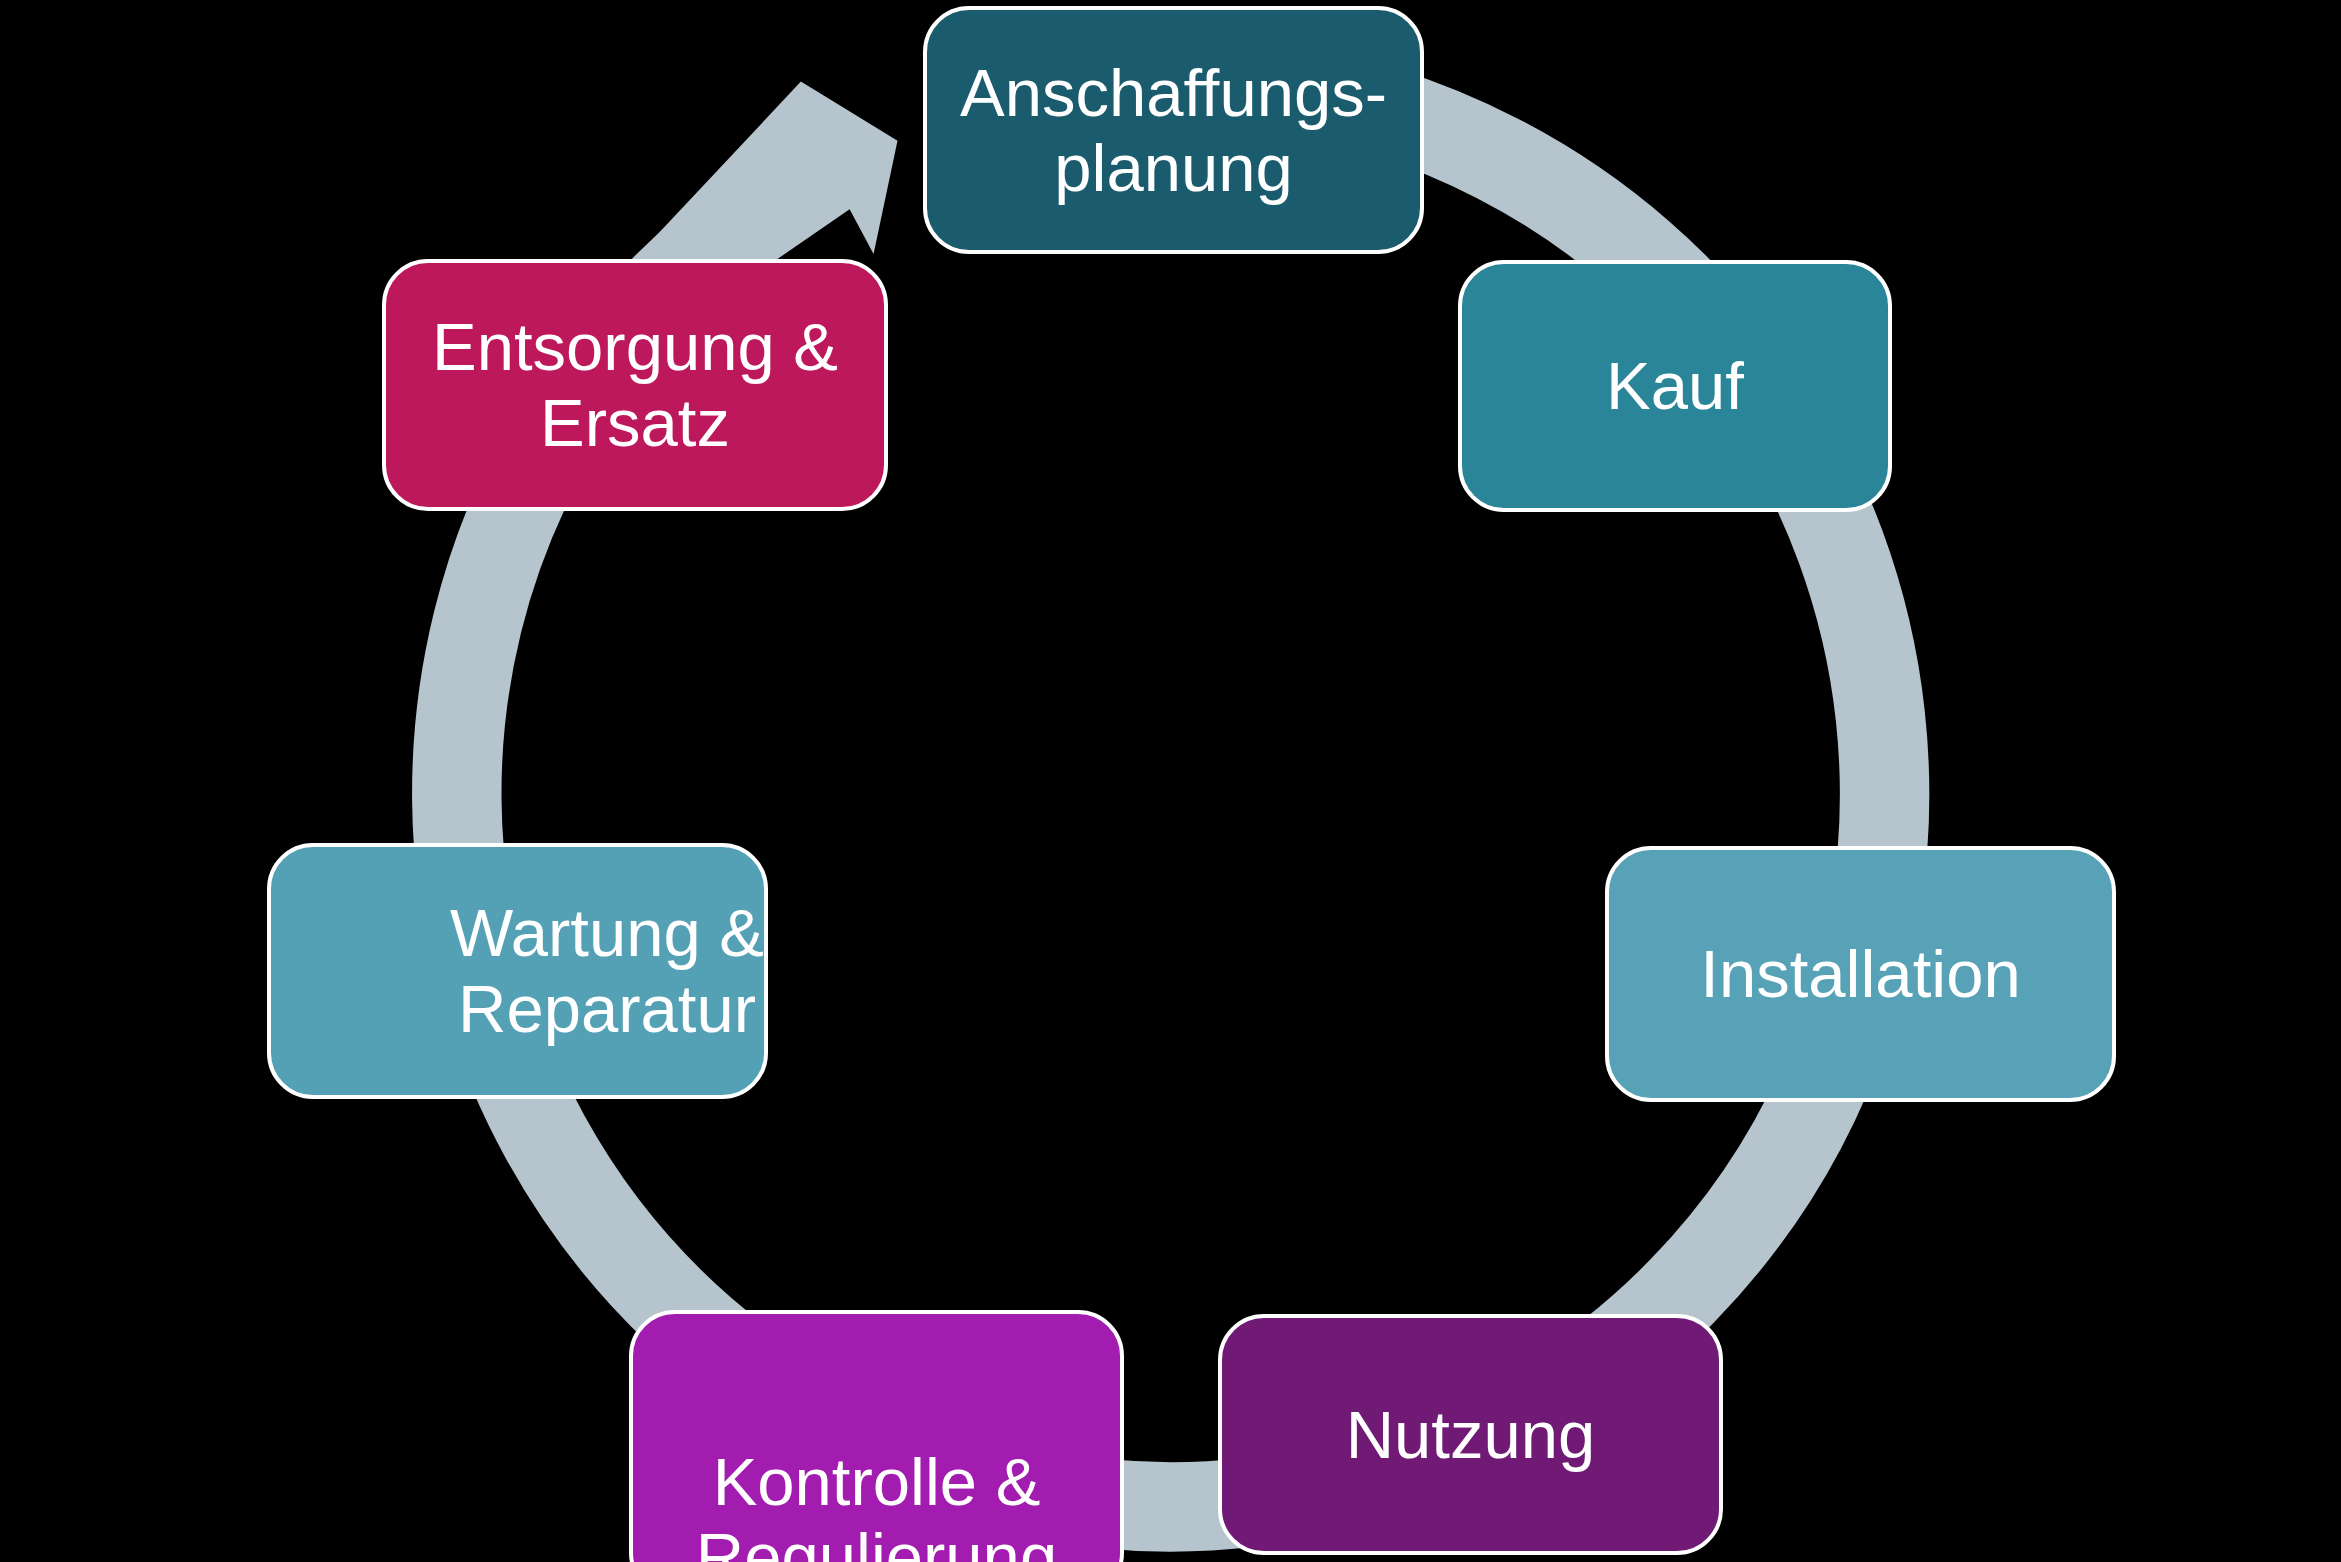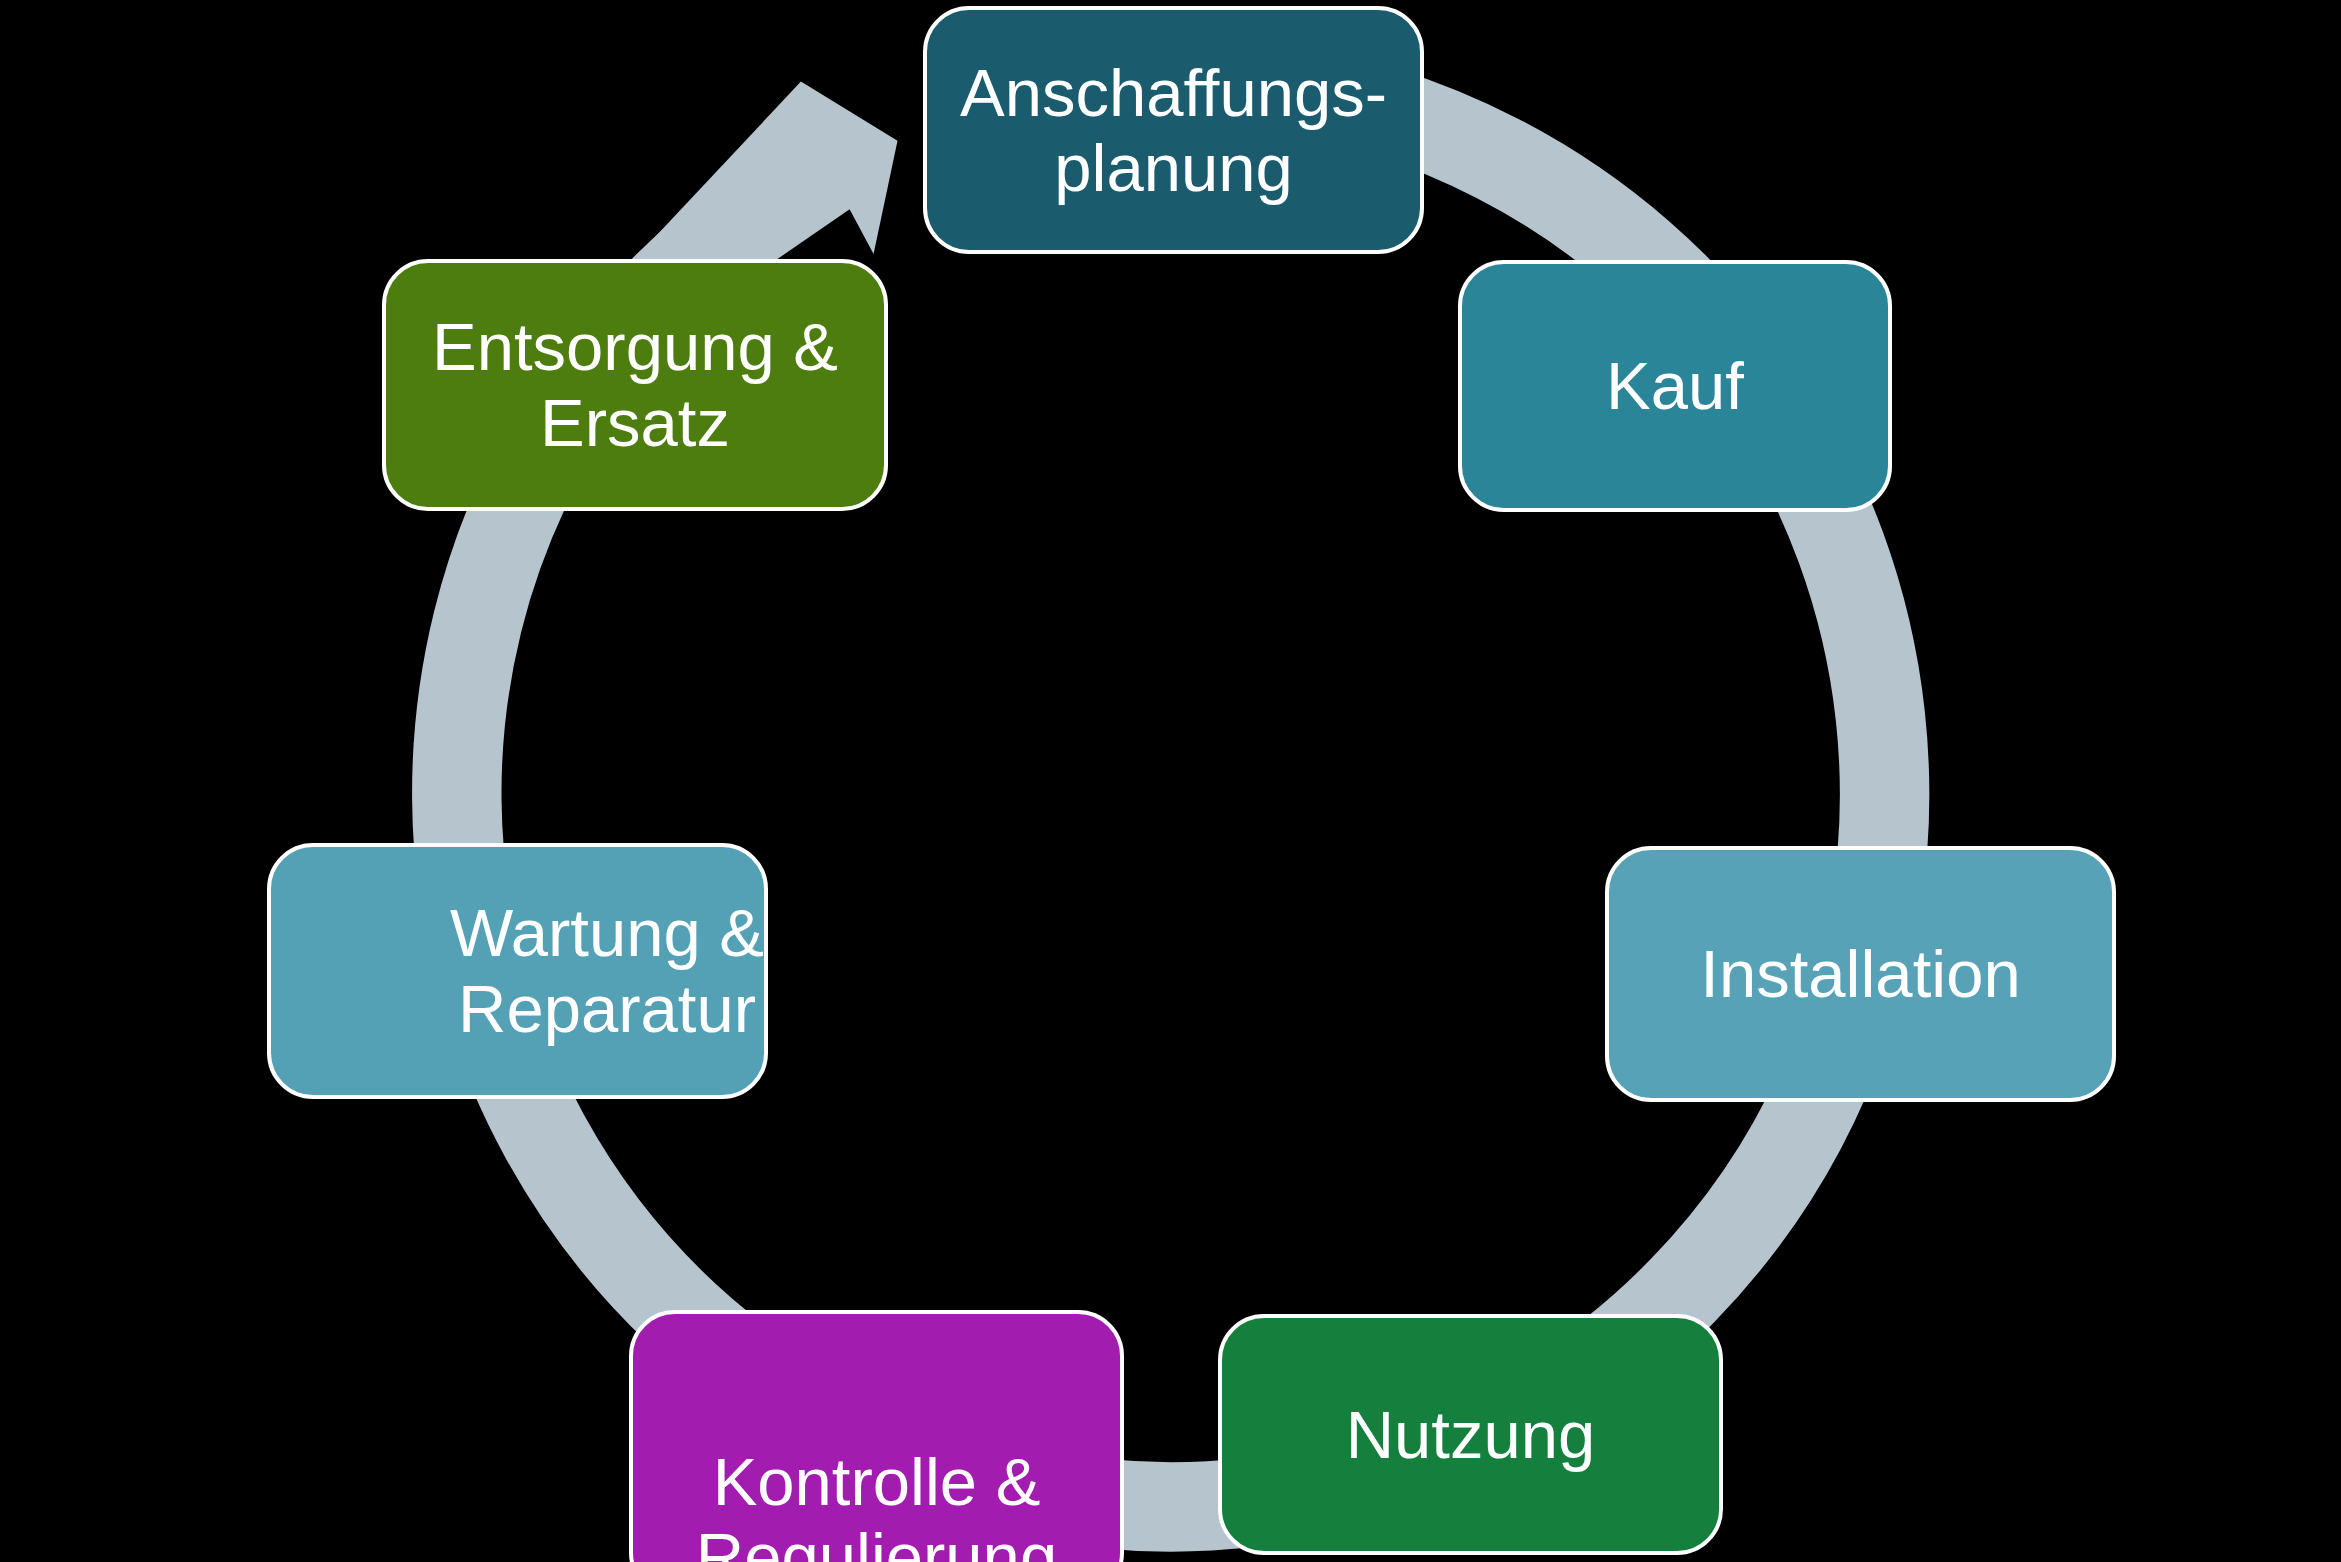--- a/index.html
+++ b/index.html
@@ -57,33 +57,33 @@
   </div>
 
   <div class="node" style="left: 1458px; top: 260px; width: 434px; height: 252px; background: rgb(43, 133, 152);">
     <div class="label" style="color: rgb(255, 255, 255);">Kauf</div>
   </div>
 
   <div class="node" style="left: 1605px; top: 846px; width: 511px; height: 256px; background: rgb(87, 162, 182);">
     <div class="label" style="color: rgb(255, 255, 255);">Installation</div>
   </div>
 
-  <div class="node" style="left: 1218px; top: 1314px; width: 505px; height: 241px; background: #15803d;">
+  <div class="node" style="left: 1218px; top: 1314px; width: 505px; height: 241px; background: #701a75;">
     <div class="label" style="color: rgb(255, 255, 255);">Nutzung</div>
   </div>
 
   <div class="node" style="left: 629px; top: 1310px; width: 495px; height: 289px; background: #a21caf; align-items: flex-end;">
     <div class="label" style="color: rgb(255, 255, 255);">Kontrolle &amp;
 Regulierung</div>
   </div>
 
   <div class="node" style="left: 267px; top: 843px; width: 501px; height: 256px; background: rgb(84, 160, 180); justify-content: flex-end;">
     <div class="label" style="color: rgb(255, 255, 255);">Wartung &amp;
 Reparatur</div>
   </div>
 
-  <div class="node" style="left: 382px; top: 259px; width: 506px; height: 252px; background: #4d7c0f;">
+  <div class="node" style="left: 382px; top: 259px; width: 506px; height: 252px; background: #be185d;">
     <div class="label" style="color: rgb(255, 255, 255);">Entsorgung &amp;
 Ersatz</div>
   </div>
 
 </div>
 
 
 </body></html>

